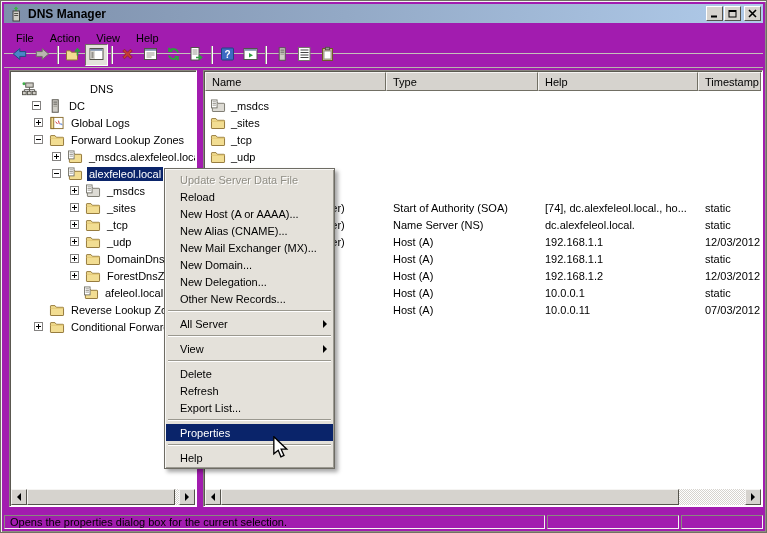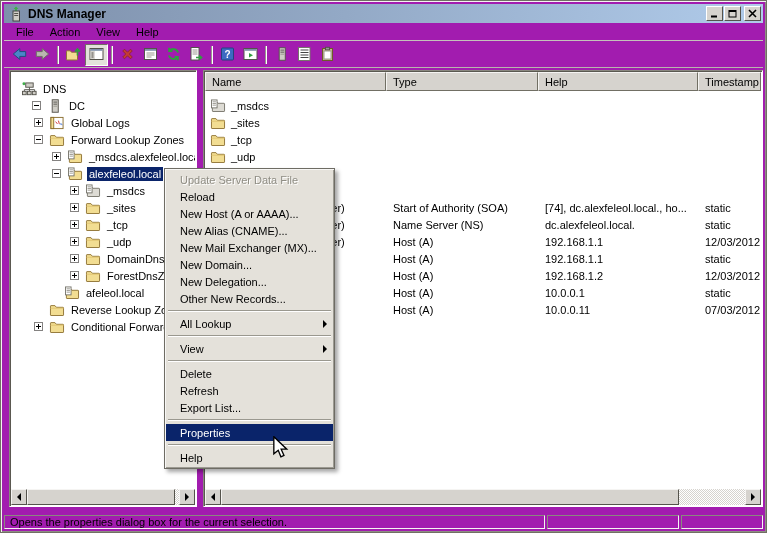--- a/index.html
+++ b/index.html
@@ -15,21 +15,21 @@
               display:flex; align-items:center; padding:0 2px; }
   .title-icon { width:16px; height:16px; margin-left:2px; }
   .title-text { font-weight:bold; font-size:12px; color:#000; margin-left:4px; flex:1;
                 white-space:nowrap; overflow:hidden; }
   .tb-btn { width:17px; height:15px; background:#d6d3ce; border:1px solid;
             border-color:#fff #55534c #55534c #fff; margin-left:1px;
             display:flex; align-items:center; justify-content:center; }
   .tb-btn.close { margin-left:3px; }
 
   
-  .menubar { position:absolute; left:3px; top:22px; right:3px; height:18px;
+  .menubar { position:absolute; left:3px; top:22px; right:3px; height:31px;
              display:flex; align-items:center; padding-left:4px;
              border-bottom:1px solid #c4c1ba; }
   .mitem { padding:2px 8px; color:#000; }
 
   
   .toolbar { position:absolute; left:3px; top:41px; right:3px; height:26px;
              display:flex; align-items:center; padding-left:4px;
              border-bottom:1px solid #b8b5ad; }
   .tbtn { width:23px; height:22px; display:flex; align-items:center; justify-content:center; }
   .tbtn.pressed { border:1px solid; border-color:#716f64 #fff #fff #716f64; background:#e3e1db; }
@@ -227,21 +227,21 @@
         <span><svg width="17" height="16" viewBox="0 0 16 16">
             <rect x="3" y="2.5" width="10" height="12" fill="#c9b98a" stroke="#6e5a2a"></rect>
             <rect x="6" y="1.3" width="4" height="2.6" fill="#9a9a9a" stroke="#55534c"></rect>
             <rect x="4.5" y="5" width="7" height="8" fill="#fff" stroke="#9a988f"></rect>
           </svg></span>
       </span>
     </div>
 
   <div class="pane left">
     <div class="tree">
-        <div class="trow" style="padding-left: 10px;">
+        <div class="trow" style="padding-left: 10px; gap: 47px;">
           <span class="ticon"><svg width="16" height="14" viewBox="0 0 16 15">
               <circle cx="2.6" cy="2" r="1.6" fill="#3fae49"></circle>
               <rect x="4.5" y="1" width="8" height="4.6" fill="#cfcdc6" stroke="#55534c"></rect>
               <path d="M8.5 5.6 V8.2 M3 8.2 H14 M3 8.2 V10 M8.5 8.2 V10 M14 8.2 V10" stroke="#55534c" fill="none"></path>
               <rect x="1" y="10" width="4" height="3.6" fill="#cfcdc6" stroke="#55534c"></rect>
               <rect x="6.3" y="10" width="4" height="3.6" fill="#cfcdc6" stroke="#55534c"></rect>
               <rect x="11.6" y="10" width="4" height="3.6" fill="#cfcdc6" stroke="#55534c"></rect>
             </svg></span>
           <span class="tlabel">DNS</span>
         </div>
@@ -363,21 +363,21 @@
           <span class="expand">
             <span class="hline"></span>
             <span class="vline"></span>
           </span>
           <span class="ticon"><svg width="16" height="14" viewBox="0 0 16 15">
               <path d="M1 12.8 V3.4 Q1 2.8 1.6 2.8 H5.8 L7.3 4.6 H14.4 Q15 4.6 15 5.2 V12.8 Q15 13.4 14.4 13.4 H1.6 Q1 13.4 1 12.8 Z" fill="#f2dd92" stroke="#8f7335"></path>
               <path d="M1 5.6 H15" stroke="#e0c470"></path>
             </svg></span>
           <span class="tlabel">ForestDnsZones</span>
         </div>
-        <div class="trow" style="padding-left: 38px;">
+        <div class="trow" style="padding-left: 57px;">
           <span class="expand none"></span>
           <span class="ticon"><svg width="16" height="14" viewBox="0 0 16 15">
               <path d="M2 12.8 V3.4 Q2 2.8 2.6 2.8 H6.4 L7.8 4.6 H14.4 Q15 4.6 15 5.2 V12.8 Q15 13.4 14.4 13.4 H2.6 Q2 13.4 2 12.8 Z" fill="#f2dd92" stroke="#8f7335"></path>
               <rect x="1" y="1" width="6" height="8.5" fill="#fff" stroke="#77756c"></rect>
               <path d="M2.2 3 h3.6 M2.2 4.8 h3.6 M2.2 6.6 h3.6" stroke="#9a988f"></path>
             </svg></span>
           <span class="tlabel">afeleol.local</span>
         </div>
         <div class="trow" style="padding-left: 23px;">
           <span class="expand none"></span>
@@ -615,21 +615,21 @@
         <span>New Domain...</span>
       </div>
       <div class="citem">
         <span>New Delegation...</span>
       </div>
       <div class="citem">
         <span>Other New Records...</span>
       </div>
       <div class="csep"></div>
       <div class="citem">
-        <span>All Lookup</span>
+        <span>All Server</span>
         <span class="submenu-arrow"></span>
       </div>
       <div class="csep"></div>
       <div class="citem">
         <span>View</span>
         <span class="submenu-arrow"></span>
       </div>
       <div class="csep"></div>
       <div class="citem">
         <span>Delete</span>

